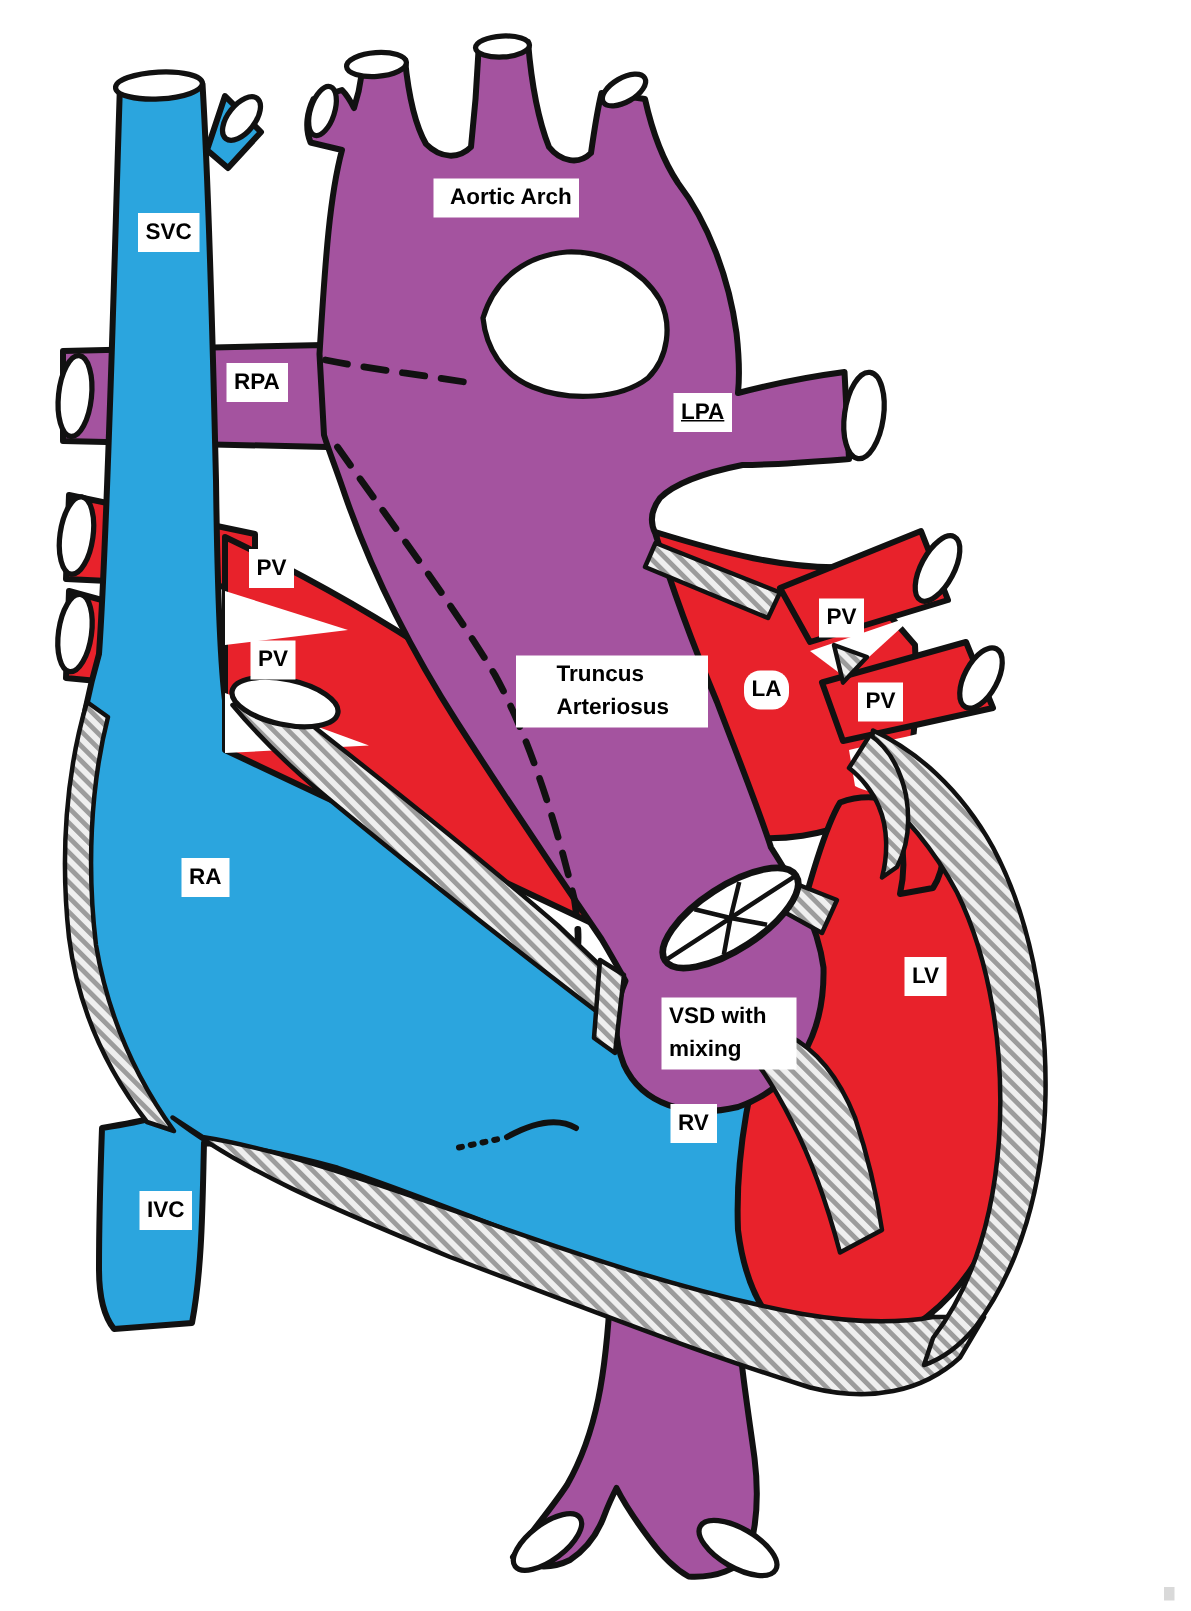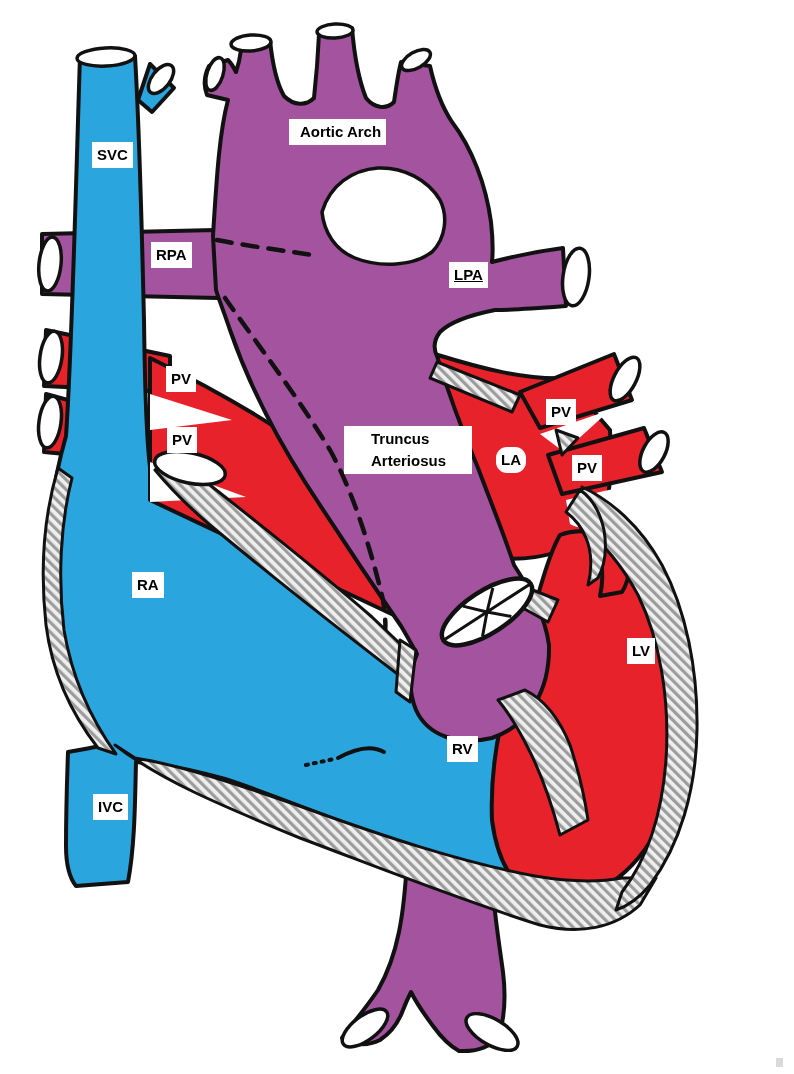--- a/index.html
+++ b/index.html
@@ -36,26 +36,26 @@
     position:absolute;background:var(--label-background);color:var(--label-text);
     font-weight:700;font-size:15px;line-height:1.45;padding:2px 5px;white-space:nowrap;
   }
   .lbl.wrap{white-space:normal;}
   .lbl-svc{left:92px;top:142px;}
   .lbl-rpa{left:151px;top:242px;text-align:center;}
   .lbl-aortic-arch{left:289px;top:119px;padding-left:11px;}
   .lbl-lpa{left:449px;top:262px;text-decoration:underline;}
   .lbl-pv-left-upper{left:166px;top:366px;}
   .lbl-pv-left-lower{left:167px;top:427px;}
-  .lbl-truncus{left:344px;top:426px;width:96px;padding-left:27px;}
+  .lbl-truncus{left:344px;top:437px;width:96px;padding-left:27px;}
   .lbl-la{left:496px;top:447px;border-radius:11px;}
   .lbl-pv-right-upper{left:546px;top:399px;}
   .lbl-pv-right-lower{left:572px;top:455px;}
-  .lbl-ra{left:121px;top:572px;margin-left:11px;}
-  .lbl-lv{left:603px;top:638px;margin-left:24px;}
+  .lbl-ra{left:121px;top:572px;}
+  .lbl-lv{left:603px;top:638px;}
   .lbl-vsd{left:441px;top:665px;width:80px;}
   .lbl-rv{left:447px;top:736px;}
   .lbl-ivc{left:93px;top:794px;}
   .corner-mark{position:absolute;left:776px;top:1058px;width:7px;height:9px;background:#d9d9d9;}
 </style>
 </head>
 <body>
 
 <div id="stage">
   <svg width="794" height="1074" viewBox="0 0 794 1074">
@@ -231,16 +231,17 @@
   <div class="lbl lbl-aortic-arch">Aortic Arch</div>
   <div class="lbl lbl-lpa">LPA</div>
   <div class="lbl lbl-pv-left-upper">PV</div>
   <div class="lbl lbl-pv-left-lower">PV</div>
   <div class="lbl wrap lbl-truncus">Truncus Arteriosus</div>
   <div class="lbl lbl-la">LA</div>
   <div class="lbl lbl-pv-right-upper">PV</div>
   <div class="lbl lbl-pv-right-lower">PV</div>
   <div class="lbl lbl-ra">RA</div>
   <div class="lbl lbl-lv">LV</div>
+  <div class="lbl wrap lbl-vsd">VSD with mixing</div>
   <div class="lbl lbl-rv">RV</div>
   <div class="lbl lbl-ivc">IVC</div>
   <div class="corner-mark"></div>
 </div>
 
 </body></html>

